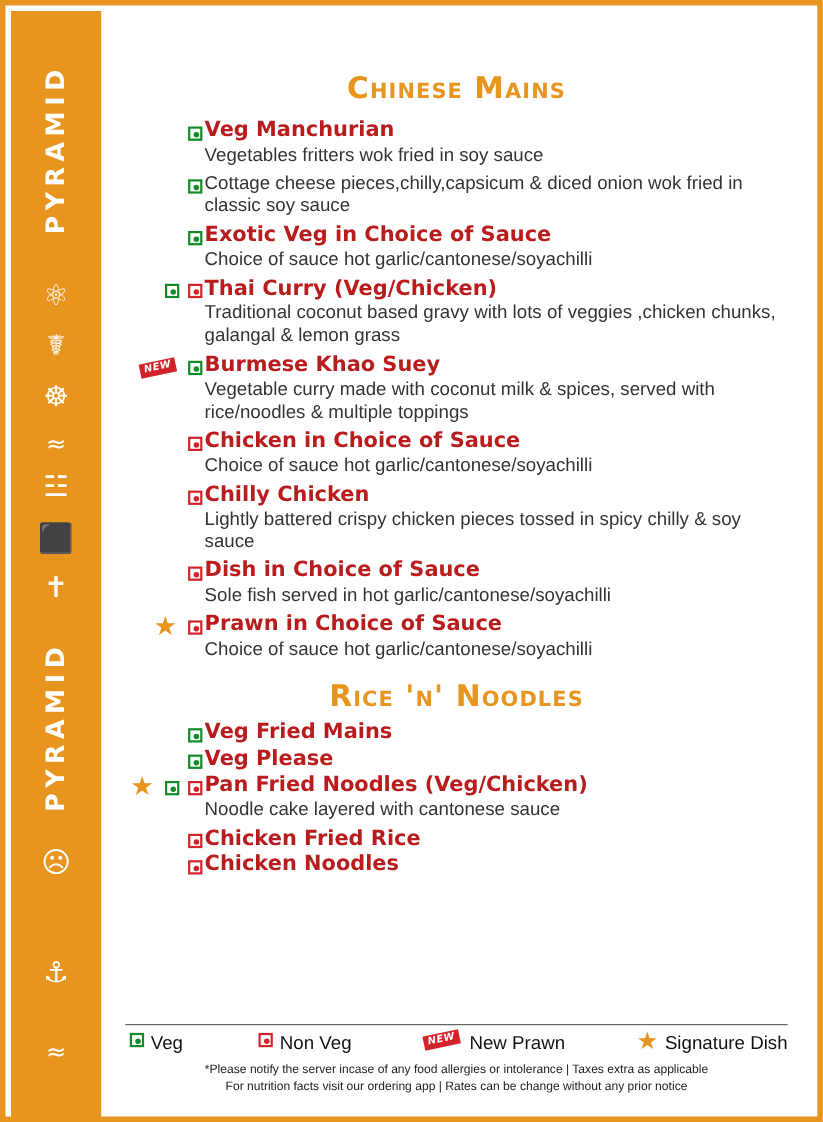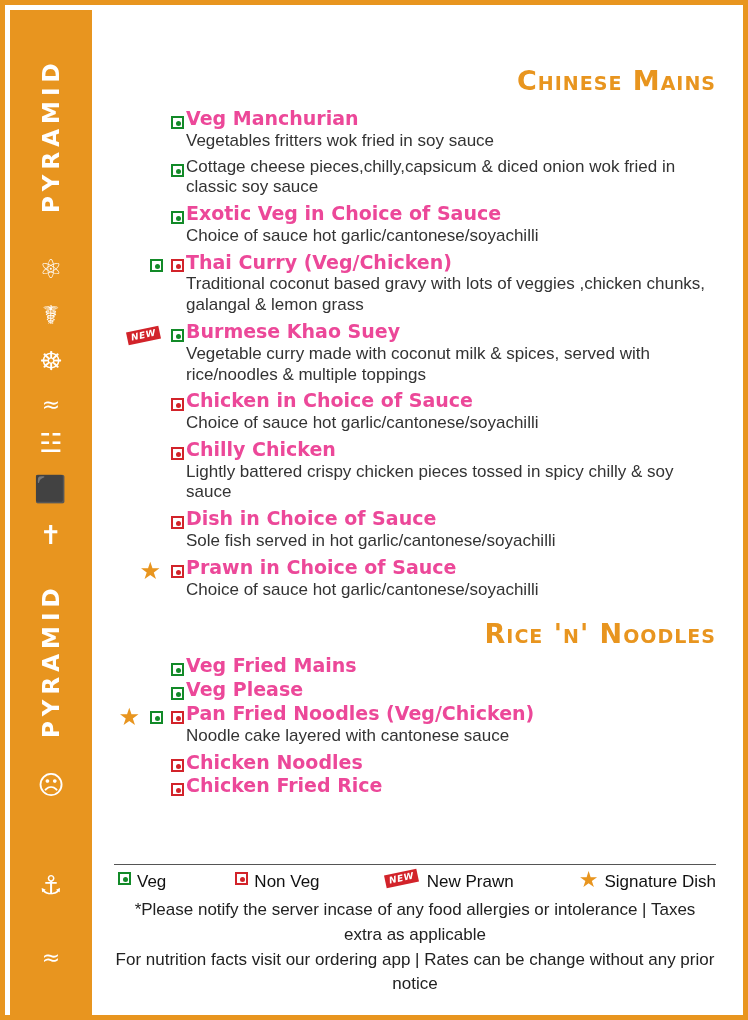--- a/index.html
+++ b/index.html
@@ -63,21 +63,21 @@
     bottom: 5px;
     padding: 55px 22px 0 22px;
     box-sizing: border-box;
   }
   .section-title {
     color: #e8951f;
     font-family: "DejaVu Sans", sans-serif;
     font-weight: bold;
     font-size: 27px;
     letter-spacing: 1px;
-    text-align: right;
+    text-align: center;
     font-variant: small-caps;
     margin: 0 0 12px 0;
   }
   .section-title.second {
     margin-top: 18px;
     margin-bottom: 6px;
   }
   .items {
     margin: 0;
     padding: 0;
@@ -139,21 +139,21 @@
     padding: 1px 4px 2px 4px;
     transform: rotate(-12deg);
     vertical-align: middle;
     margin-right: 3px;
     letter-spacing: 0.5px;
   }
   .item-name {
     font-family: "DejaVu Sans", sans-serif;
     font-weight: bold;
     font-size: 19px;
-    color: #ec4899;
+    color: #b91c1c;
     line-height: 1.15;
   }
   .item-desc {
     font-family: Liberation Sans, sans-serif;
     font-size: 17px;
     color: #333333;
     line-height: 1.22;
     margin-top: 1px;
   }
 
@@ -181,21 +181,21 @@
     display: flex;
     align-items: flex-start;
     gap: 6px;
     white-space: nowrap;
   }
   .legend .star { font-size: 22px; line-height: 16px; margin-right: 0; }
   .notes {
     margin-top: 6px;
     text-align: center;
     font-family: "Liberation Sans", sans-serif;
-    font-size: 17px;
+    font-size: 11px;
     color: #222222;
     line-height: 1.45;
   }
 </style>
 </head>
 <body>
 
 <div class="page">
 
   <div class="sidebar">
@@ -317,28 +317,28 @@
           <span class="mark nonveg"></span>
         </span>
         <div class="item-name">Pan Fried Noodles (Veg/Chicken)</div>
         <div class="item-desc">Noodle cake layered with cantonese sauce</div>
       </li>
 
       <li class="item compact">
         <span class="marks">
           <span class="mark nonveg"></span>
         </span>
+        <div class="item-name">Chicken Fried Rice</div>
+      </li>
+
+      <li class="item compact">
+        <span class="marks">
+          <span class="mark nonveg"></span>
+        </span>
         <div class="item-name">Chicken Noodles</div>
-      </li>
-
-      <li class="item compact">
-        <span class="marks">
-          <span class="mark nonveg"></span>
-        </span>
-        <div class="item-name">Chicken Fried Rice</div>
       </li>
     </ul>
   </div>
 
   <div class="footer">
     <hr class="divider">
     <div class="legend">
       <span class="legend-item">
         <span class="mark veg"></span>
         <span>Veg</span>

